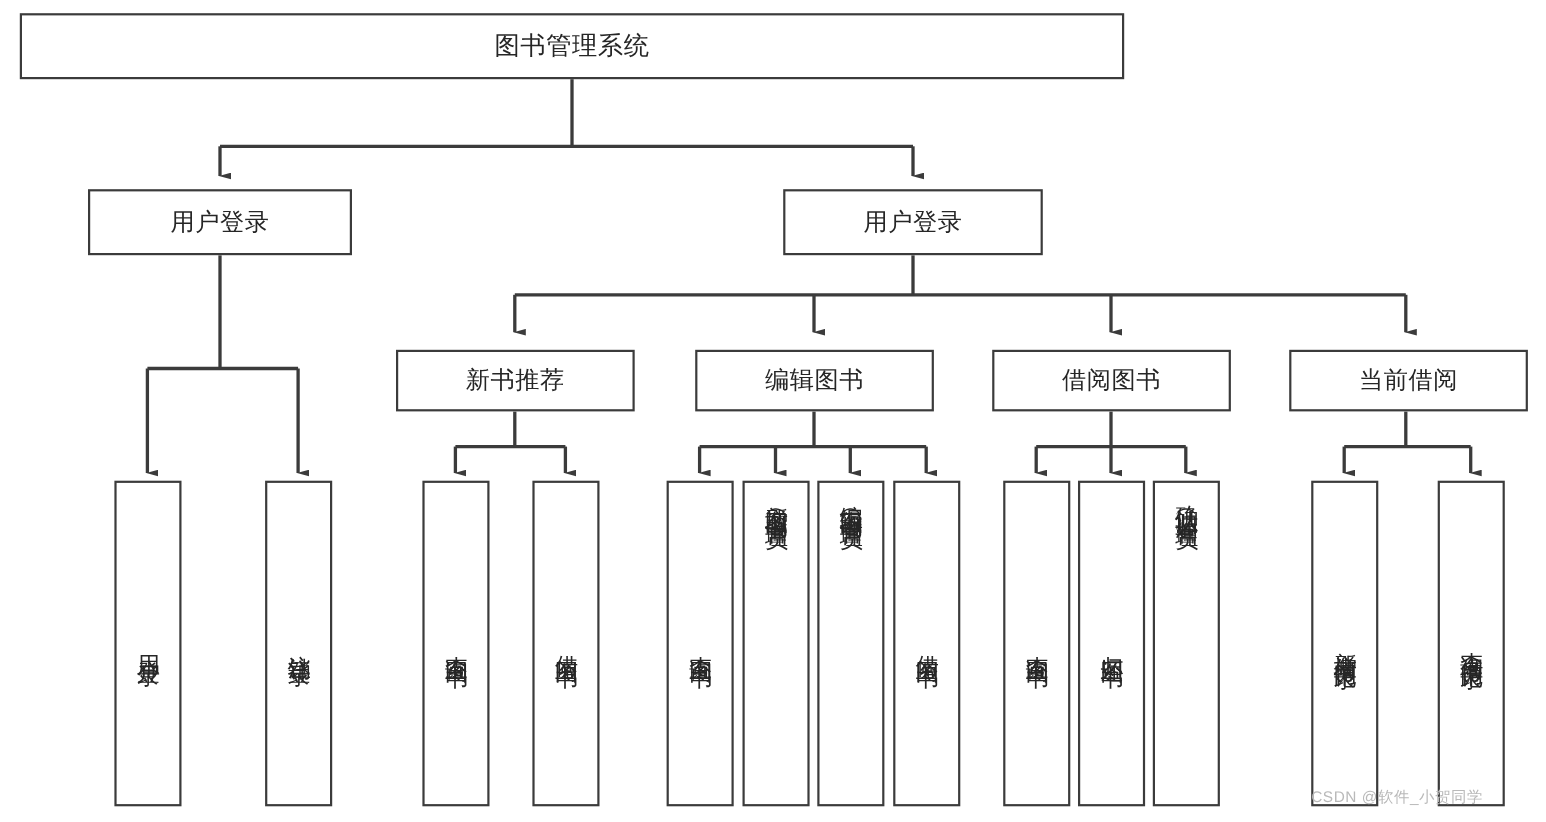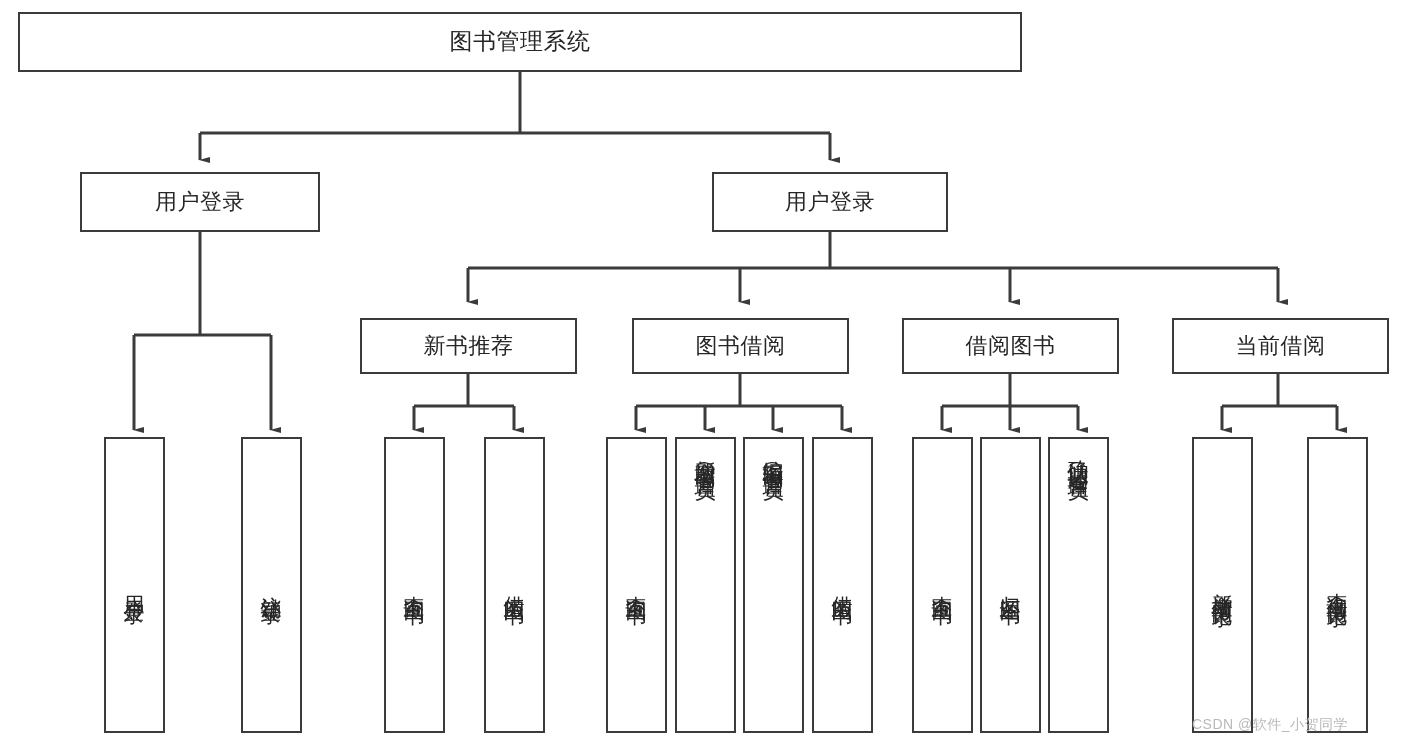--- a/index.html
+++ b/index.html
@@ -146,21 +146,21 @@
 
   <div class="node horiz" style="left:712px; top:172px; width:236px; height:60px;">
     <span class="node-label">用户登录</span>
   </div>
 
   <div class="node horiz" style="left:360px; top:318px; width:217px; height:56px;">
     <span class="node-label">新书推荐</span>
   </div>
 
   <div class="node horiz" style="left:632px; top:318px; width:217px; height:56px;">
-    <span class="node-label">图书借阅</span>
+    <span class="node-label">编辑图书</span>
   </div>
 
   <div class="node horiz" style="left:902px; top:318px; width:217px; height:56px;">
     <span class="node-label">借阅图书</span>
   </div>
 
   <div class="node horiz" style="left:1172px; top:318px; width:217px; height:56px;">
     <span class="node-label">当前借阅</span>
   </div>
 

